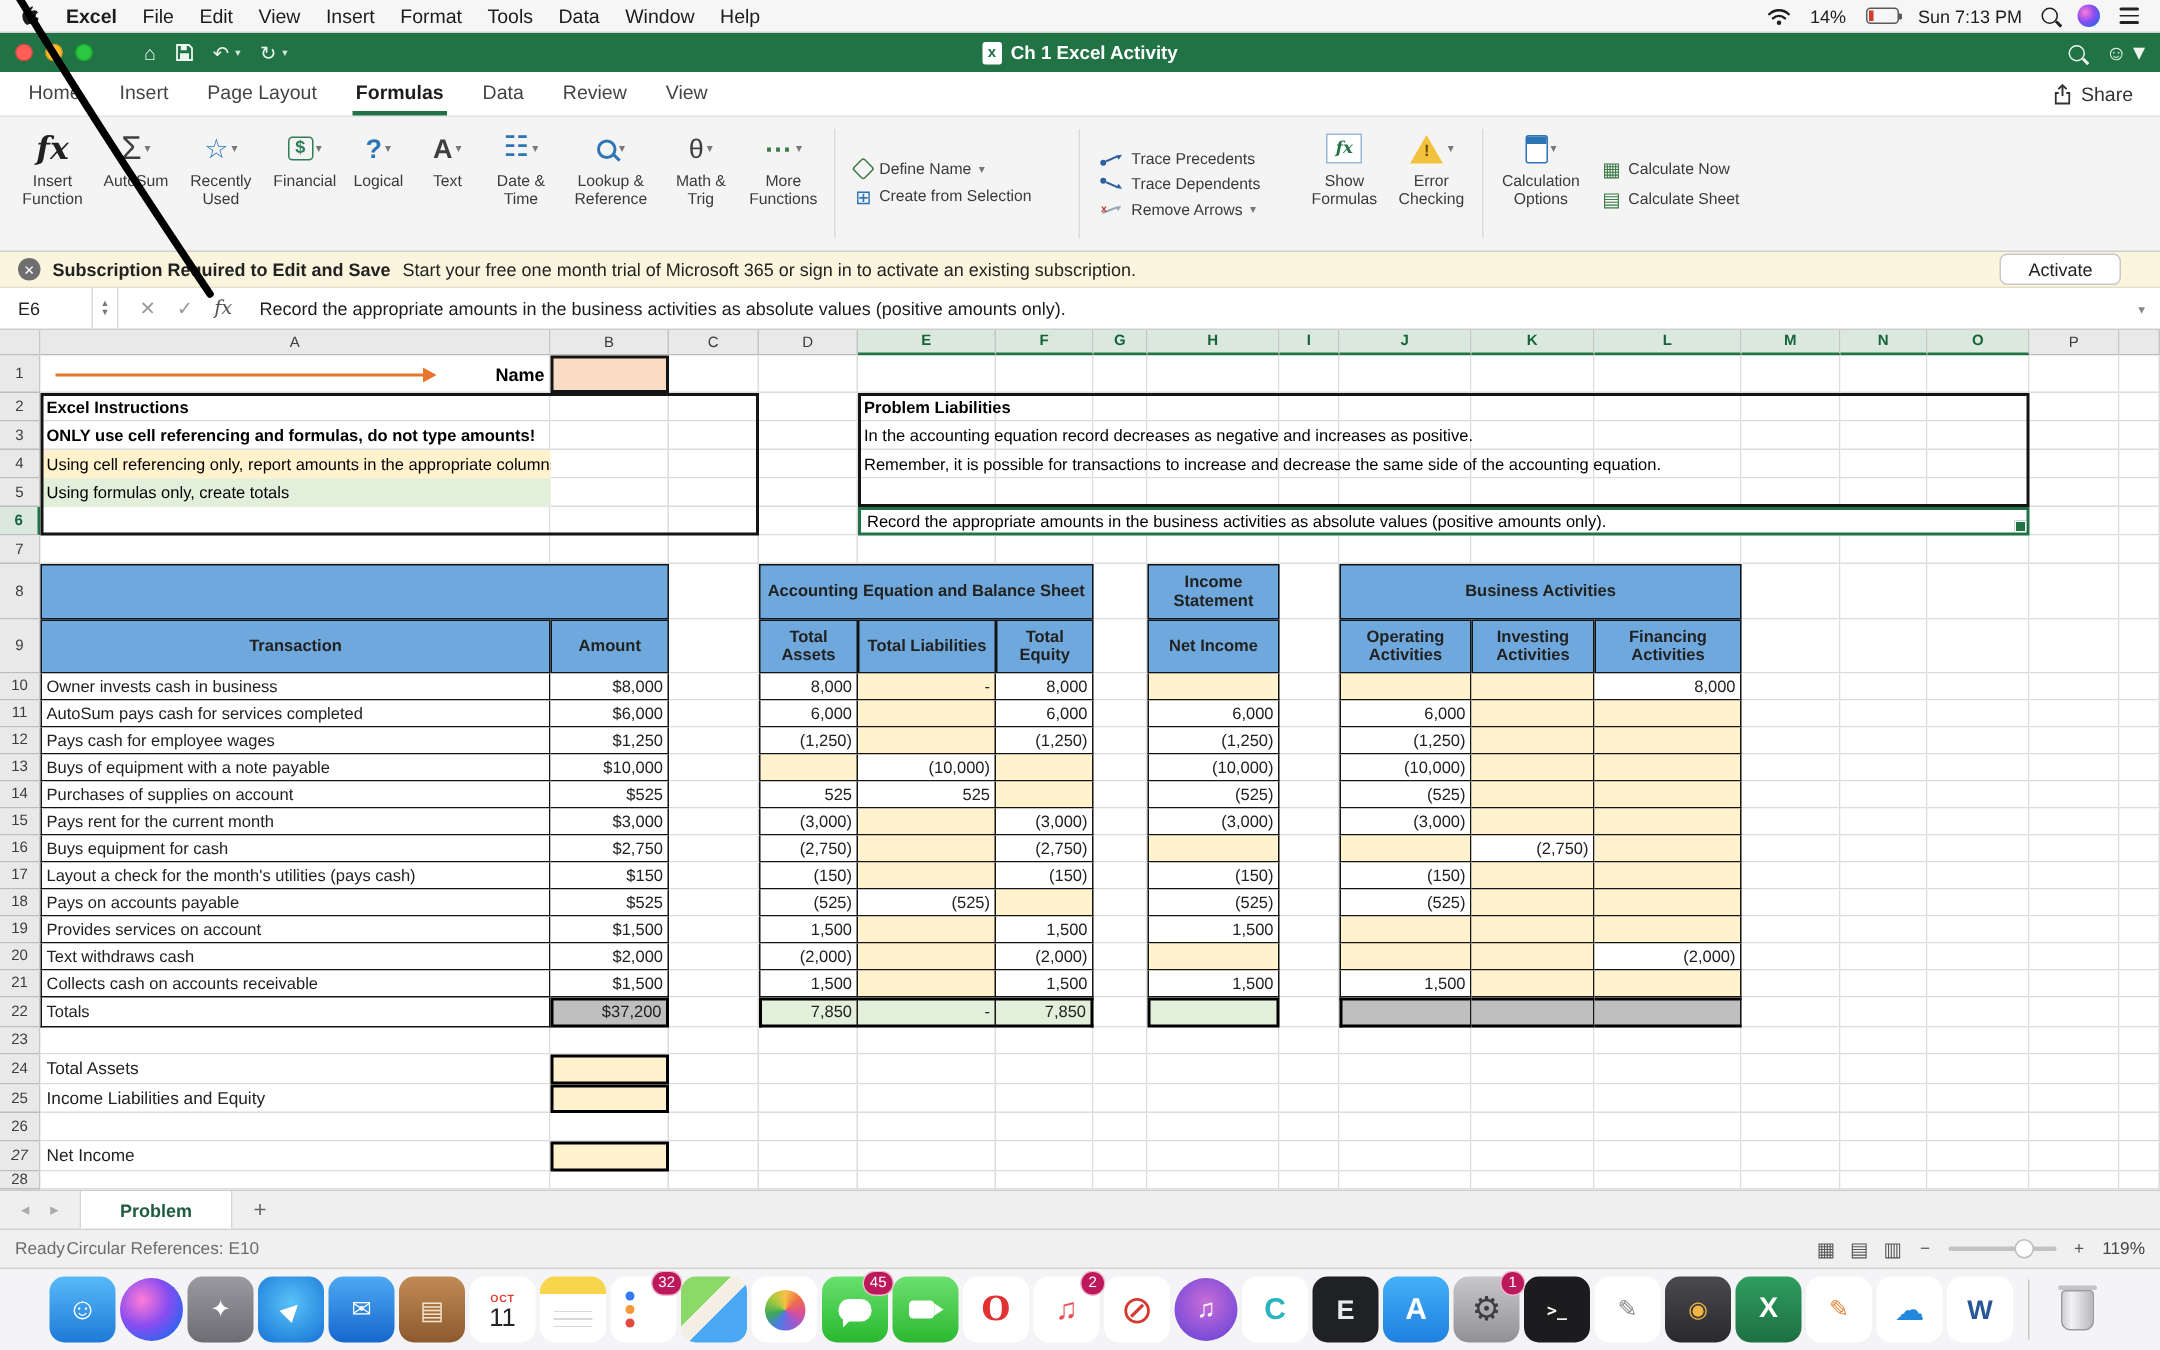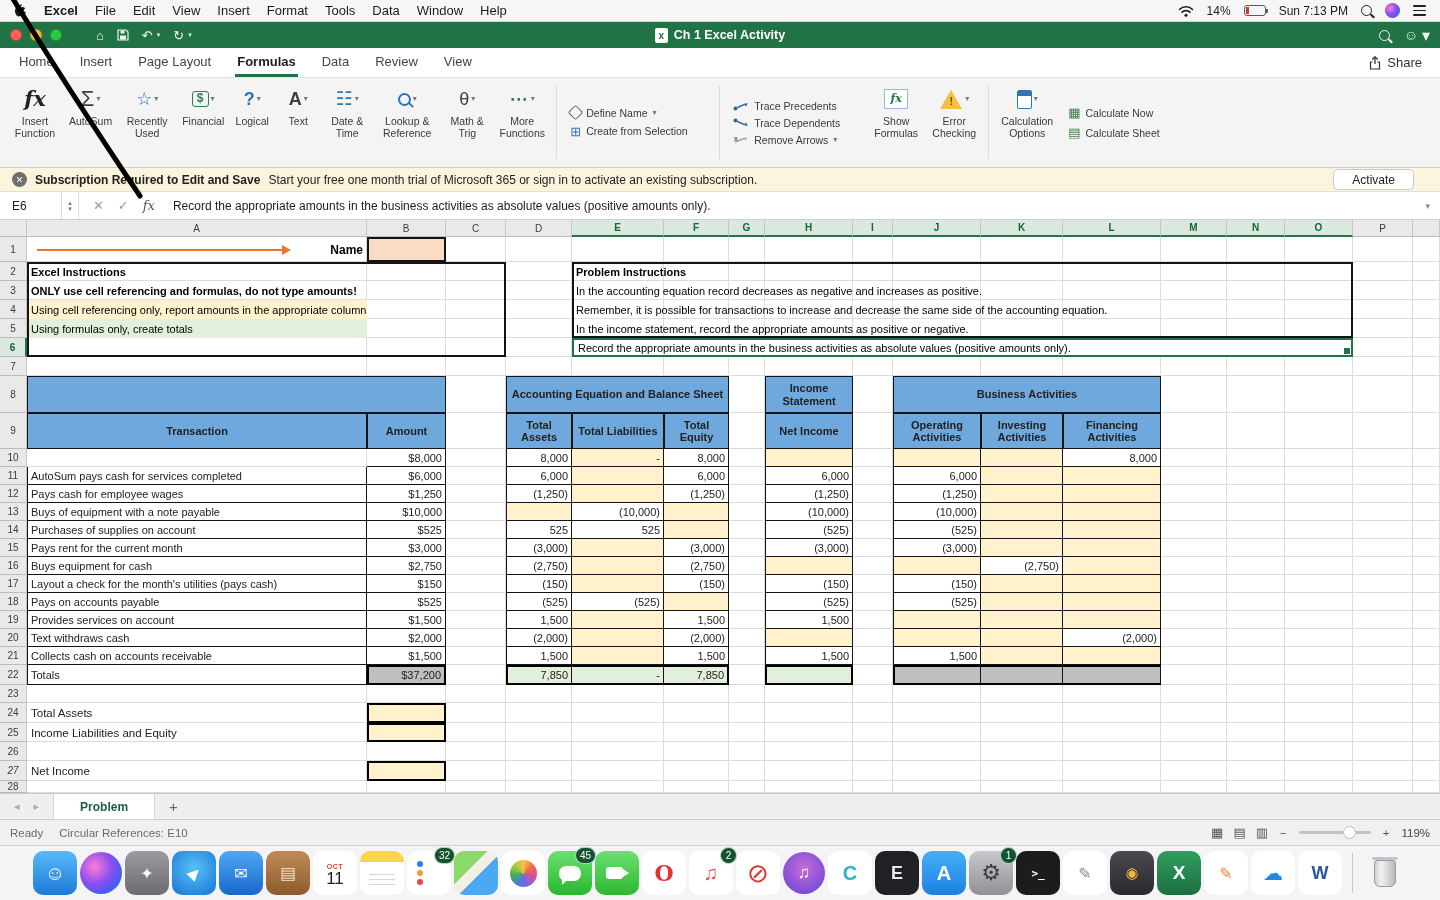--- a/index.html
+++ b/index.html
@@ -118,31 +118,31 @@
   .ybox { background:#FFF2CC; border:2px solid #000; z-index:2; }
 
   
   .sheettabs { height:26px; background:#efefef; border-top:1px solid #c9c9c9; display:flex; align-items:stretch; font-size:12px; }
   .navarr { display:flex; align-items:center; gap:14px; padding:0 14px; color:#ababab; font-size:11px; }
   .stab { display:flex; align-items:center; padding:0 26px; background:#fff; border-left:1px solid #d5d5d5; border-right:1px solid #d5d5d5; color:#1F5C3F; font-weight:700; }
   .addtab { display:flex; align-items:center; padding:0 14px; color:#666; font-size:15px; }
 
   
   .statusbar { height:26px; background:#f0f0f0; border-top:1px solid #cfcfcf; display:flex; align-items:center; font-size:11.5px; color:#6b6b6b; padding:0 10px; }
-  .statusbar .msg { margin-left:16px; }
+  .statusbar .msg { margin-left:1px; }
   .sb-right { margin-left:auto; display:flex; align-items:center; gap:12px; }
   .viewics { display:flex; gap:10px; font-size:13px; color:#555; }
   .track { width:72px; height:3px; background:#c2c2c2; border-radius:2px; position:relative; }
   .knob { position:absolute; left:62%; top:-5px; width:13px; height:13px; border-radius:50%; background:#fdfdfd; border:1px solid #bdbdbd; }
   .zoomtxt { color:#444; }
 
   
   .dock { position:absolute; bottom:0; left:0; right:0; height:55px; background:rgba(243,243,245,.93); border-top:1px solid rgba(0,0,0,.14); display:flex; align-items:center; justify-content:center; gap:3px; }
   .dicon { width:44px; height:44px; border-radius:10px; position:relative; display:flex; align-items:center; justify-content:center; font-size:20px; flex:0 0 auto; flex-direction:column; }
-  .badge { position:absolute; top:-4px; right:-4px; min-width:17px; height:17px; border-radius:9px; background:#14532d; color:#fff; font-size:10px; display:flex; align-items:center; justify-content:center; padding:0 4px; border:1px solid rgba(255,255,255,.7); z-index:2;text-align:right; }
+  .badge { position:absolute; top:-4px; right:-4px; min-width:17px; height:17px; border-radius:9px; background:#be185d; color:#fff; font-size:10px; display:flex; align-items:center; justify-content:center; padding:0 4px; border:1px solid rgba(255,255,255,.7); z-index:2;text-align:right; }
   .dsep { width:1px; height:40px; background:rgba(0,0,0,.18); margin:0 7px; }
   .dk-finder { background:linear-gradient(180deg,#57B9F8,#1E7AD8); color:#fff; }
   .dk-siri { background:radial-gradient(circle at 35% 35%, #ff7bd5, #8a4df0 45%, #1f68f0 85%); border-radius:50%; width:42px; height:42px; }
   .dk-launchpad { background:linear-gradient(180deg,#9a9aa0,#6c6c72); color:#fff; font-size:16px; }
   .dk-safari { background:radial-gradient(circle at 50% 40%, #59c2f7, #1673d6); color:#fff; }
   .dk-safari .g { transform:rotate(-45deg); font-size:15px; }
   .dk-mail { background:linear-gradient(180deg,#4FA8F2,#1667CE); color:#fff; font-size:16px; }
   .dk-contacts { background:linear-gradient(180deg,#C18B55,#8C5A2E); color:#F2E2CB; font-size:17px; }
   .dk-calendar { background:#fff; }
   .dk-calendar .cm { color:#E23B2E; font-size:7px; font-weight:700; letter-spacing:.5px; margin-top:5px; line-height:1; }
@@ -971,24 +971,23 @@
     <span class="nm">Name</span>
   </div>
   <div class="nameCell" style="grid-row:2;grid-column:3;"></div>
 
   <div class="ov txt b" style="grid-row:3;grid-column:2/5;">Excel Instructions</div>
   <div class="ov txt b" style="grid-row:4;grid-column:2/5;">ONLY use cell referencing and formulas, do not type amounts!</div>
   <div class="ov txt ybg2" style="grid-row:5;grid-column:2;">Using cell referencing only, report amounts in the appropriate columns</div>
   <div class="ov txt gbg2" style="grid-row:6;grid-column:2;">Using formulas only, create totals</div>
   <div class="box" style="grid-row:3/8;grid-column:2/5;"></div>
 
-  <div class="ov txt b" style="grid-row:3;grid-column:6/17;">Problem Instructions</div>
+  <div class="ov txt b" style="grid-row:3;grid-column:6/17;">Problem Liabilities</div>
   <div class="ov txt" style="grid-row:5;grid-column:6/17;">Remember, it is possible for transactions to increase and decrease the same side of the accounting equation.</div>
   <div class="ov txt" style="grid-row:4;grid-column:6/17;">In the accounting equation record decreases as negative and increases as positive.</div>
-  <div class="ov txt" style="grid-row:6;grid-column:6/17;">In the income statement, record the appropriate amounts as positive or negative.</div>
   <div class="box" style="grid-row:3/7;grid-column:6/17;"></div>
   <div class="ov selcell" style="grid-row:7;grid-column:6/17;">Record the appropriate amounts in the business activities as absolute values (positive amounts only).</div>
 
   <div class="hcell" style="grid-row:9;grid-column:2/4;"></div>
   <div class="hcell" style="grid-row:9;grid-column:5/8;">Accounting Equation and Balance Sheet</div>
   <div class="hcell" style="grid-row:9;grid-column:9;">Income Statement</div>
   <div class="hcell" style="grid-row:9;grid-column:11/14;">Business Activities</div>
 
   <div class="hcell" style="grid-row:10;grid-column:2;">Transaction</div>
   <div class="hcell" style="grid-row:10;grid-column:3;">Amount</div>
@@ -1009,20 +1008,21 @@
   <div class="tgray tgl" style="grid-row:23;grid-column:11;"></div>
   <div class="tgray" style="grid-row:23;grid-column:12;"></div>
   <div class="tgray tgr" style="grid-row:23;grid-column:13;"></div>
 
   <div class="slab" style="grid-row:25;grid-column:2;">Total Assets</div>
   <div class="ybox" style="grid-row:25;grid-column:3;"></div>
   <div class="slab" style="grid-row:26;grid-column:2;">Income Liabilities and Equity</div>
   <div class="ybox" style="grid-row:26;grid-column:3;"></div>
   <div class="slab" style="grid-row:28;grid-column:2;">Net Income</div>
   <div class="ybox" style="grid-row:28;grid-column:3;"></div>
+<div class="tc lab bl" style="grid-area: 11 / 2;">Owner invests cash in business</div>
     <div class="tc num" style="grid-area: 11 / 3;">$8,000</div>
     <div class="tc num wbg bl" style="grid-area: 11 / 5;">8,000</div>
     <div class="tc num ybg" style="grid-area: 11 / 6;">-</div>
     <div class="tc num wbg" style="grid-area: 11 / 7;">8,000</div>
     <div class="tc num ybg bl" style="grid-area: 11 / 9;"></div>
     <div class="tc num ybg bl" style="grid-area: 11 / 11;"></div>
     <div class="tc num ybg" style="grid-area: 11 / 12;"></div>
     <div class="tc num wbg" style="grid-area: 11 / 13;">8,000</div>
     <div class="tc lab bl" style="grid-area: 12 / 2;">AutoSum pays cash for services completed</div>
     <div class="tc num" style="grid-area: 12 / 3;">$6,000</div>

